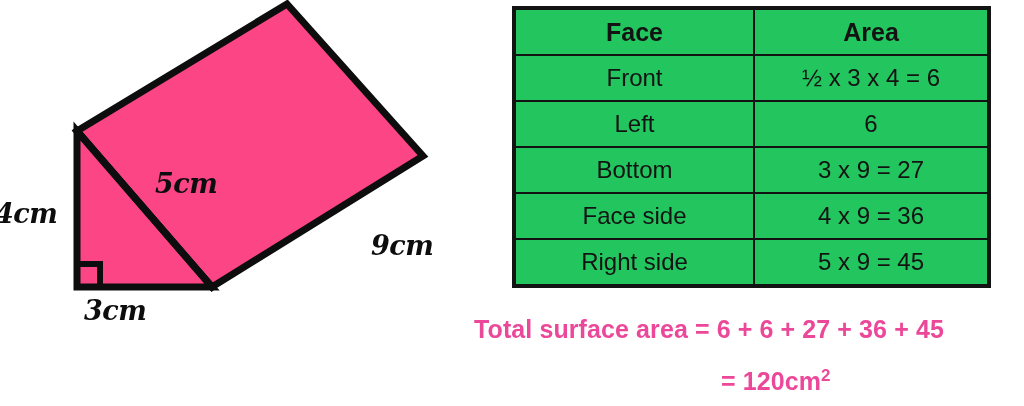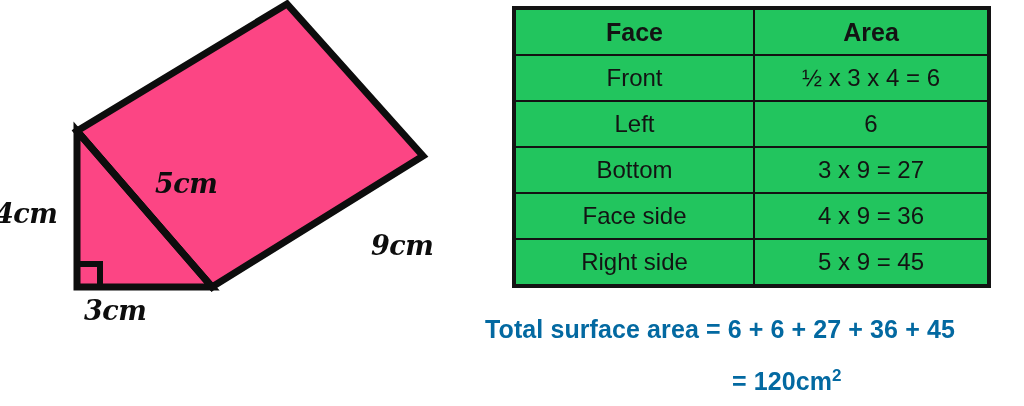--- a/index.html
+++ b/index.html
@@ -72,24 +72,23 @@
   }
   #area-table col.face-col { width: 240px; }
   #area-table col.area-col { width: 235px; }
 
   
   .total-line {
     position: absolute;
     font-family: "Liberation Sans", sans-serif;
     font-weight: 700;
     font-size: 25px;
-    color: #0369a1;
+    color: #ec4899;
     white-space: nowrap;
     letter-spacing: 0.1px;
-    margin-left: 11px;
   }
   #total-line-1 { left: 474px; top: 315px; }
   #total-line-2 { left: 721px; top: 366px; }
   .sup { font-size: 0.68em; vertical-align: super; }
 </style>
 </head>
 <body>
 
 <div id="page">
 

